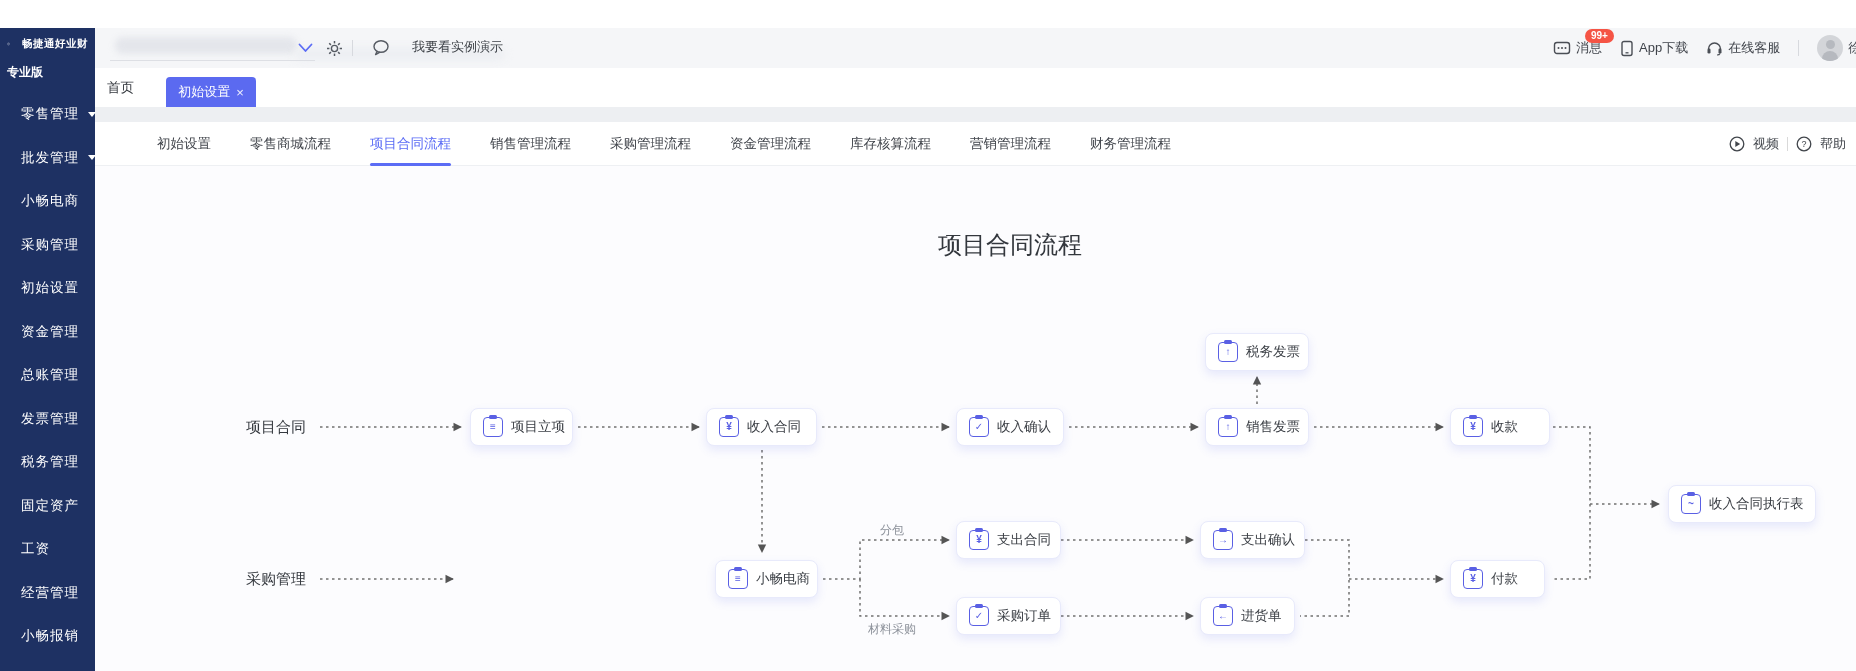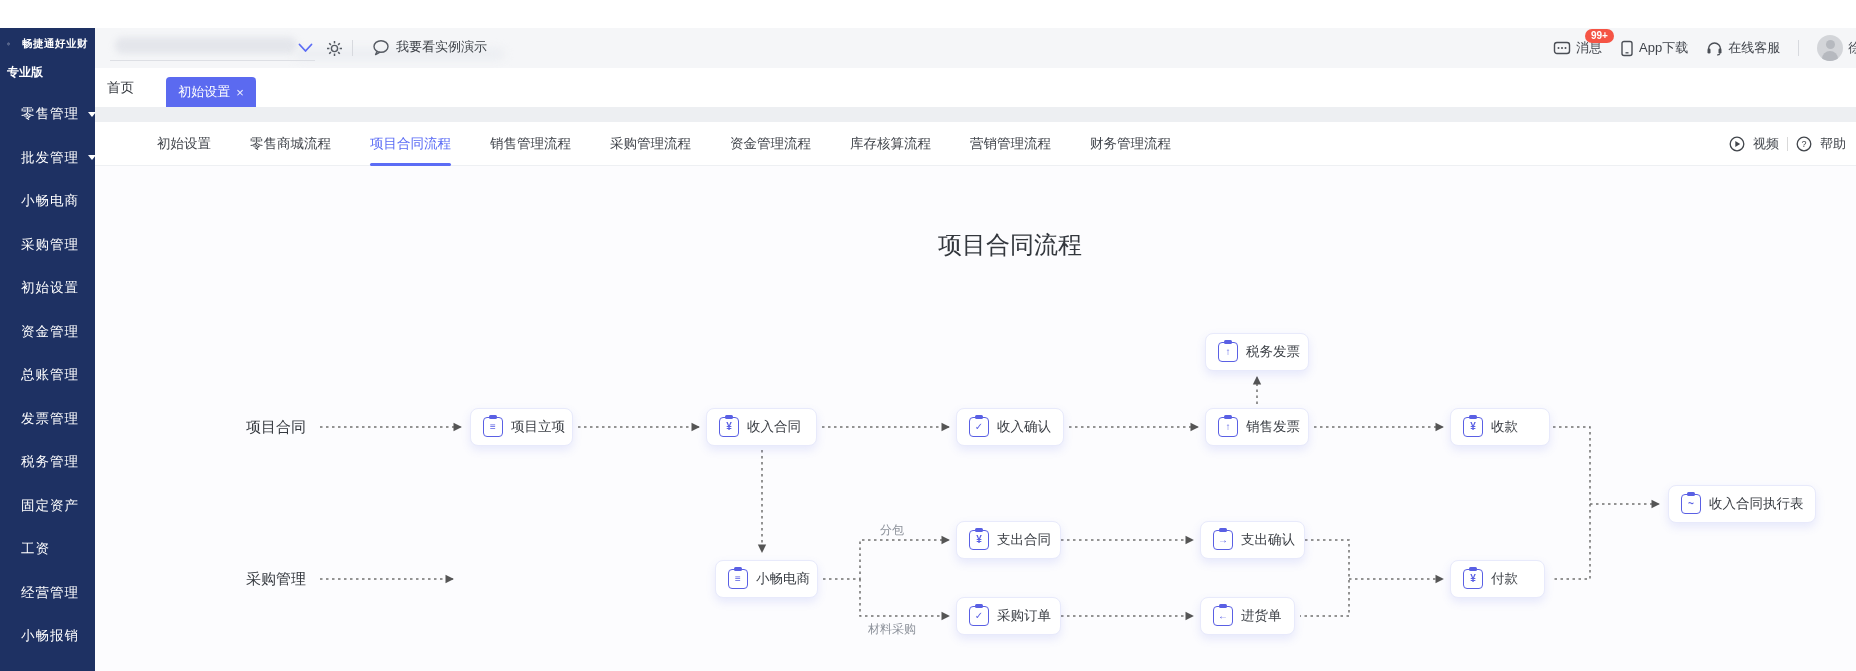--- a/index.html
+++ b/index.html
@@ -20,21 +20,21 @@
   .caret { width:0; height:0; border-left:4.5px solid transparent; border-right:4.5px solid transparent; border-top:5.5px solid #fff; margin-left:9px; }
 
   
   .header { position:absolute; left:95px; top:28px; right:0; height:40px; background:#f5f6f8; z-index:4; }
   .blur1 { position:absolute; left:20px; top:9px; width:182px; height:17px; background:#e4e6eb; border-radius:8px; filter:blur(3px); }
   .blur2 { position:absolute; left:200px; top:20px; width:210px; height:12px; background:#eceef2; border-radius:6px; filter:blur(4px); }
   .sel-underline { position:absolute; left:15px; top:32px; width:205px; height:1px; background:#dddfe4; }
   .hd-chev { position:absolute; left:203px; top:15px; }
   .hd-gear { position:absolute; left:231px; top:12px; }
   .hd-div { position:absolute; left:257px; top:12px; width:1px; height:16px; background:#d7d9de; }
-  .demo { position:absolute; left:277px; top:10px; display:flex; align-items:center; gap:6px; font-size:13px; color:#3c4046; cursor:pointer; }
+  .demo { position:absolute; left:277px; top:10px; display:flex; align-items:center; gap:22px; font-size:13px; color:#3c4046; cursor:pointer; }
   .hright { position:absolute; left:1458px; top:0; height:40px; display:flex; align-items:center; gap:18px; white-space:nowrap; }
   .hitem { display:flex; align-items:center; gap:5px; font-size:13px; color:#3f434a; cursor:pointer; position:relative; }
   .badge { position:absolute; left:32px; top:-10px; background:#f55445; color:#fff; font-size:10px; line-height:14px; padding:0 6px; border-radius:8px; font-weight:bold; }
   .hdiv2 { width:1px; height:16px; background:#d7d9de; }
   .avatar { width:26px; height:26px; border-radius:50%; background:#d3d5d9; position:relative; overflow:hidden; flex:none; }
   .avatar::before { content:""; position:absolute; left:8.5px; top:5px; width:9px; height:9px; border-radius:50%; background:#b6b9bf; }
   .avatar::after { content:""; position:absolute; left:5px; top:15.5px; width:16px; height:12px; border-radius:8px 8px 0 0; background:#b6b9bf; }
   .uname { font-size:13px; color:#3f434a; }
 
   

